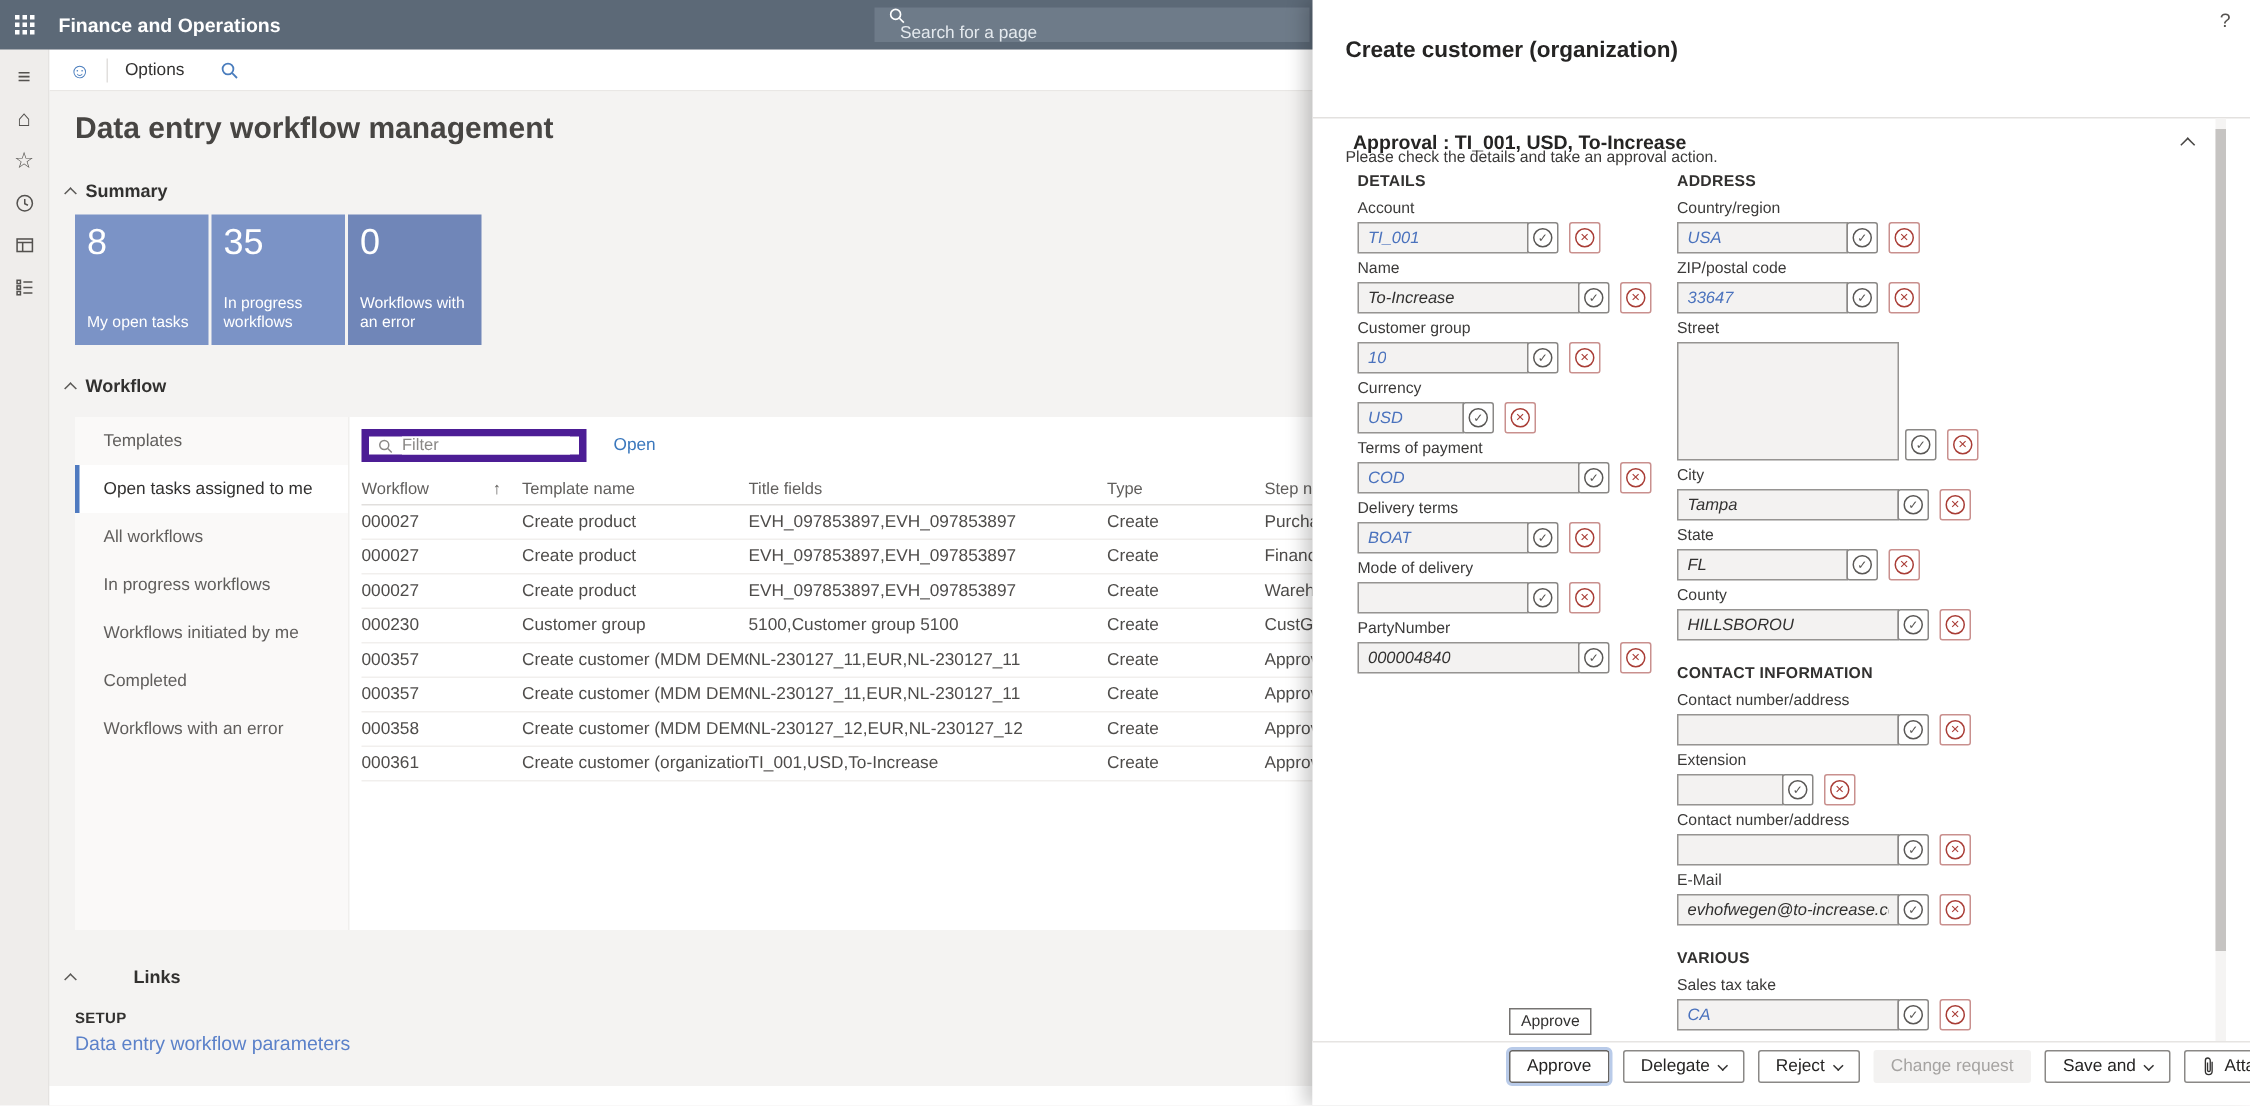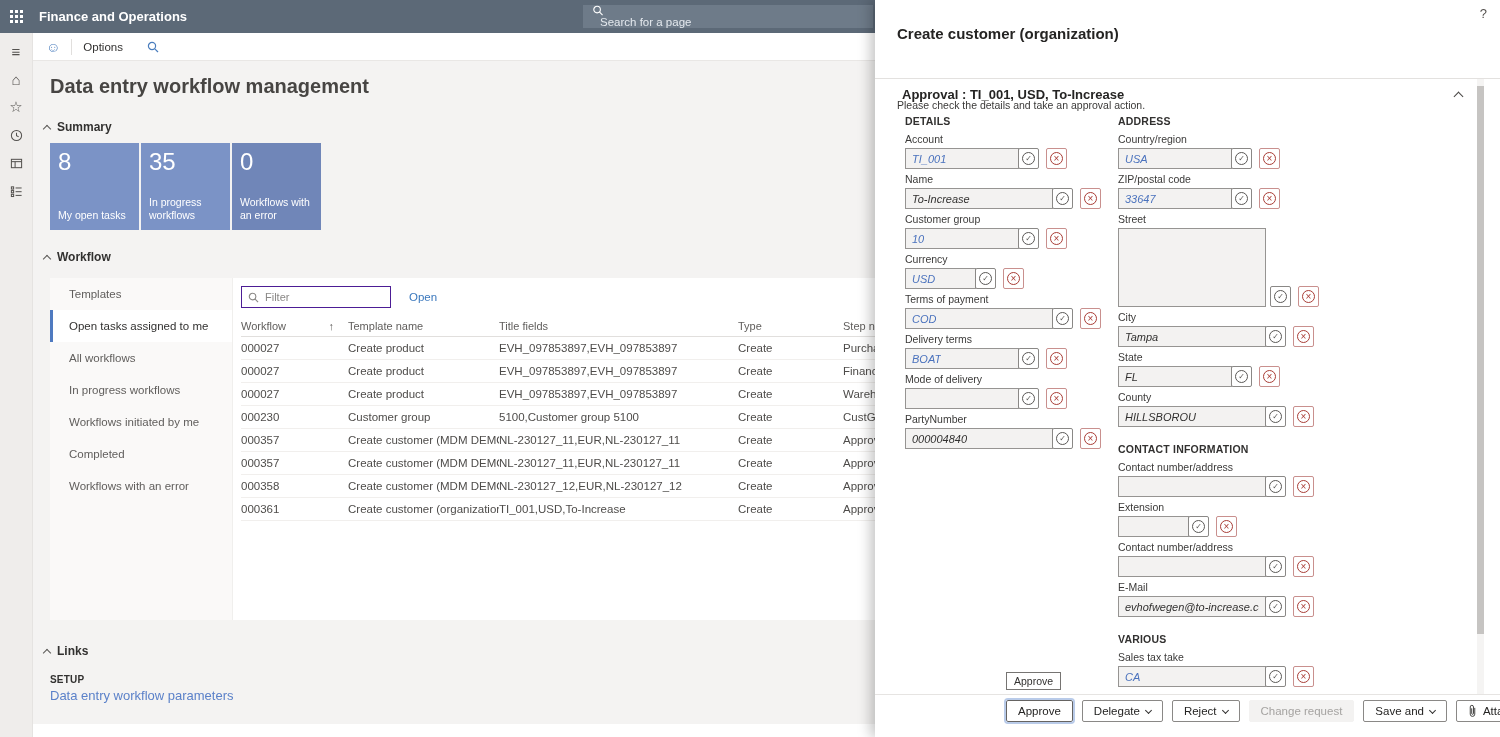--- a/index.html
+++ b/index.html
@@ -26,37 +26,37 @@
   .optionsbar { position:absolute; top:33px; left:33px; width:842px; height:28px; background:#fff; border-bottom:1px solid #e9e7e5; display:flex; align-items:center; }
   .smiley { color:#4a7dbd; font-size:14px; margin-left:13px; cursor:pointer; }
   .obar-div { width:1px; height:16px; background:#e1dfdd; margin:0 11px; }
   .options-label { font-size:11.5px; color:#323130; cursor:pointer; }
   .obar-search { color:#4a7dbd; margin-left:24px; cursor:pointer; display:flex; }
 
   
   .content { position:absolute; top:61px; left:33px; width:842px; bottom:0; background:#f4f3f2; }
   .page-title { position:absolute; left:17px; top:14px; font-size:20px; font-weight:600; color:#474543; }
   .sec { position:absolute; left:11px; display:flex; align-items:center; cursor:pointer; }
-  .sec-summary { top:59px; } .sec-workflow { top:189px; } .sec-links { top:583px; }
+  .sec-summary { top:59px; } .sec-workflow { top:189px; } .sec-links { top:583px;gap:32px; }
   .chev-up { display:inline-block; width:6px; height:6px; border-left:1.5px solid #5a5856; border-top:1.5px solid #5a5856; transform:rotate(45deg); margin-top:3px; }
   .sec-label { font-size:12px; font-weight:bold; color:#323130; margin-left:7px; }
 
   .tiles { position:absolute; left:17px; top:82px; display:flex; gap:2px; }
   .tile { width:89px; height:87px; color:#fff; padding:5px 8px; position:relative; cursor:pointer; }
   .tile0, .tile1 { background:#7b93c6; } .tile2 { background:#7086b8; }
   .tile-count { font-size:24px; font-weight:400; }
   .tile-label { position:absolute; left:8px; bottom:7px; font-size:10.5px; line-height:1.3; width:74px; }
 
   .workbody { position:absolute; left:17px; top:217px; width:825px; height:342px; display:flex; }
   .wf-nav { width:182px; background:#faf9f8; flex-shrink:0; padding-top:0; }
   .navitem { height:32px; display:flex; align-items:center; padding-left:16px; font-size:11.5px; color:#605e5c; border-left:3px solid transparent; cursor:pointer; }
   .navitem.sel { background:#fff; border-left-color:#4f7ac0; color:#323130; }
   .tablewrap { flex:1; background:#fff; border-left:1px solid #f0efed; padding:8px 0 0 8px; overflow:hidden; }
   .toolbar { display:flex; align-items:center; }
-  .filterbox { width:150px; height:22px; border:1px solid #4c1d95; background:#fff; display:flex; align-items:center; padding:0 6px; color:#8a8886; }
+  .filterbox { width:150px; height:22px; border:5px solid #4c1d95; background:#fff; display:flex; align-items:center; padding:0 6px; color:#8a8886; }
   .filterbox input { border:none; outline:none; font-size:11px; width:112px; margin-left:6px; color:#323130; font-family:inherit; }
   .filterbox input::placeholder { color:#8a8886; }
   .openlink { margin-left:18px; font-size:11.5px; color:#3b78bd; cursor:pointer; text-decoration:none; }
   .grid { margin-top:7px; }
   .grow { display:flex; height:23px; align-items:center; border-bottom:1px solid #f1efed; font-size:11.5px; color:#4e4c4a; cursor:pointer; }
   .grow.ghead { height:22px; border-bottom:1px solid #e1dfdd; color:#605e5c; font-size:11px; cursor:pointer; }
   .gc { flex-shrink:0; padding-right:8px; white-space:nowrap; overflow:hidden; }
   .gc0 { width:107px; } .gc1 { width:151px; } .gc2 { width:239px; } .gc3 { width:105px; } .gc4 { width:100px; }
   .hc0 { display:flex; justify-content:space-between; padding-right:14px; }
   .sort-icon { color:#605e5c; font-size:11px; }

